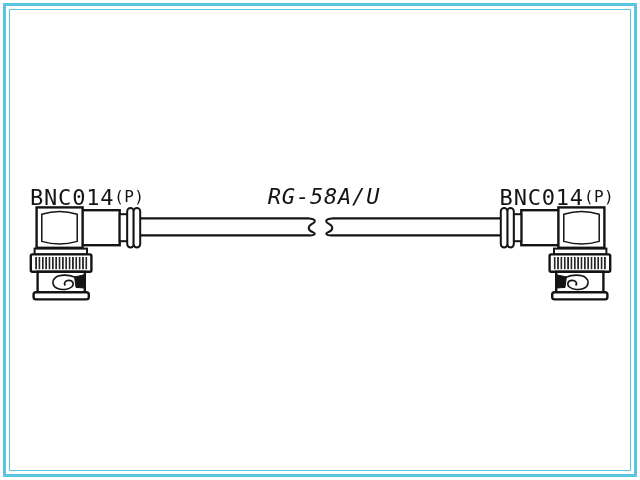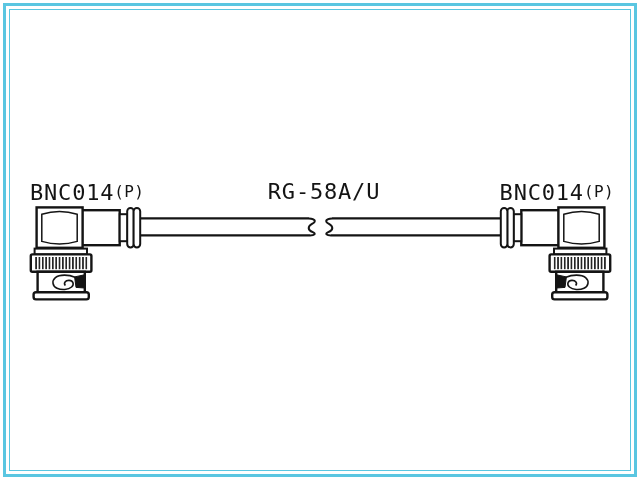--- a/index.html
+++ b/index.html
@@ -9,26 +9,26 @@
   }
   .frame-outer{
     position:absolute;inset:3px;border:3px solid var(--frame,#5AC6E1);
     pointer-events:none;
   }
   .frame-inner{
     position:absolute;inset:9px;border:1px solid var(--frame,#5AC6E1);
     pointer-events:none;
   }
   .label{
-    position:absolute;top:175px;font-size:22px;line-height:34px;
+    position:absolute;top:184px;font-size:22px;line-height:26px;
     letter-spacing:0.8px;color:var(--line,#141414);white-space:nowrap;
   }
   .label .suffix{font-size:16px;vertical-align:2.5px;letter-spacing:0.4px;}
   .label-left{left:30px;}
-  .label-center{left:324px;transform:translateX(-50%);}
+  .label-center{left:324px;transform:translateX(-50%);font-style:italic;}
   .label-right{right:26px;}
   svg.diagram{
     position:absolute;left:0;top:0;color:var(--line,#141414);
   }
 </style>
 </head>
 <body>
 
 <div class="stage">
 

